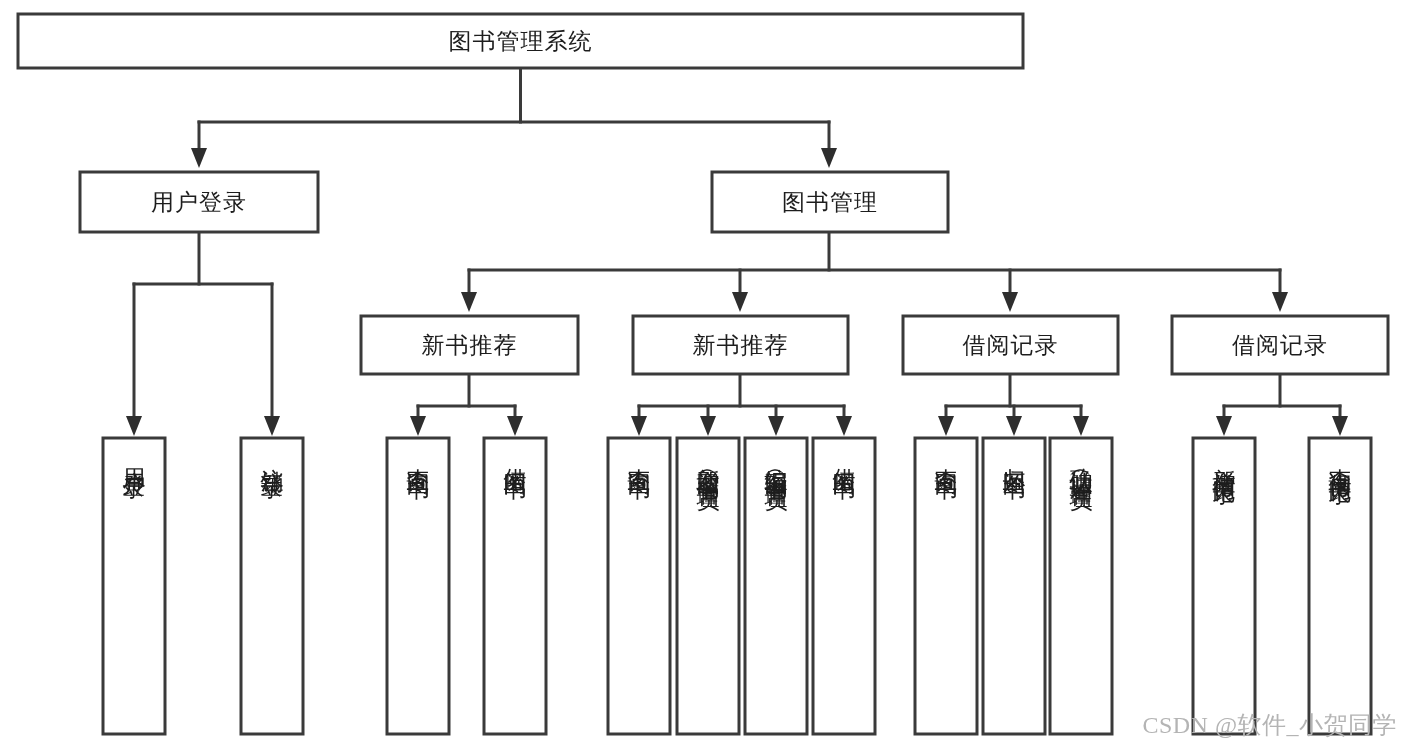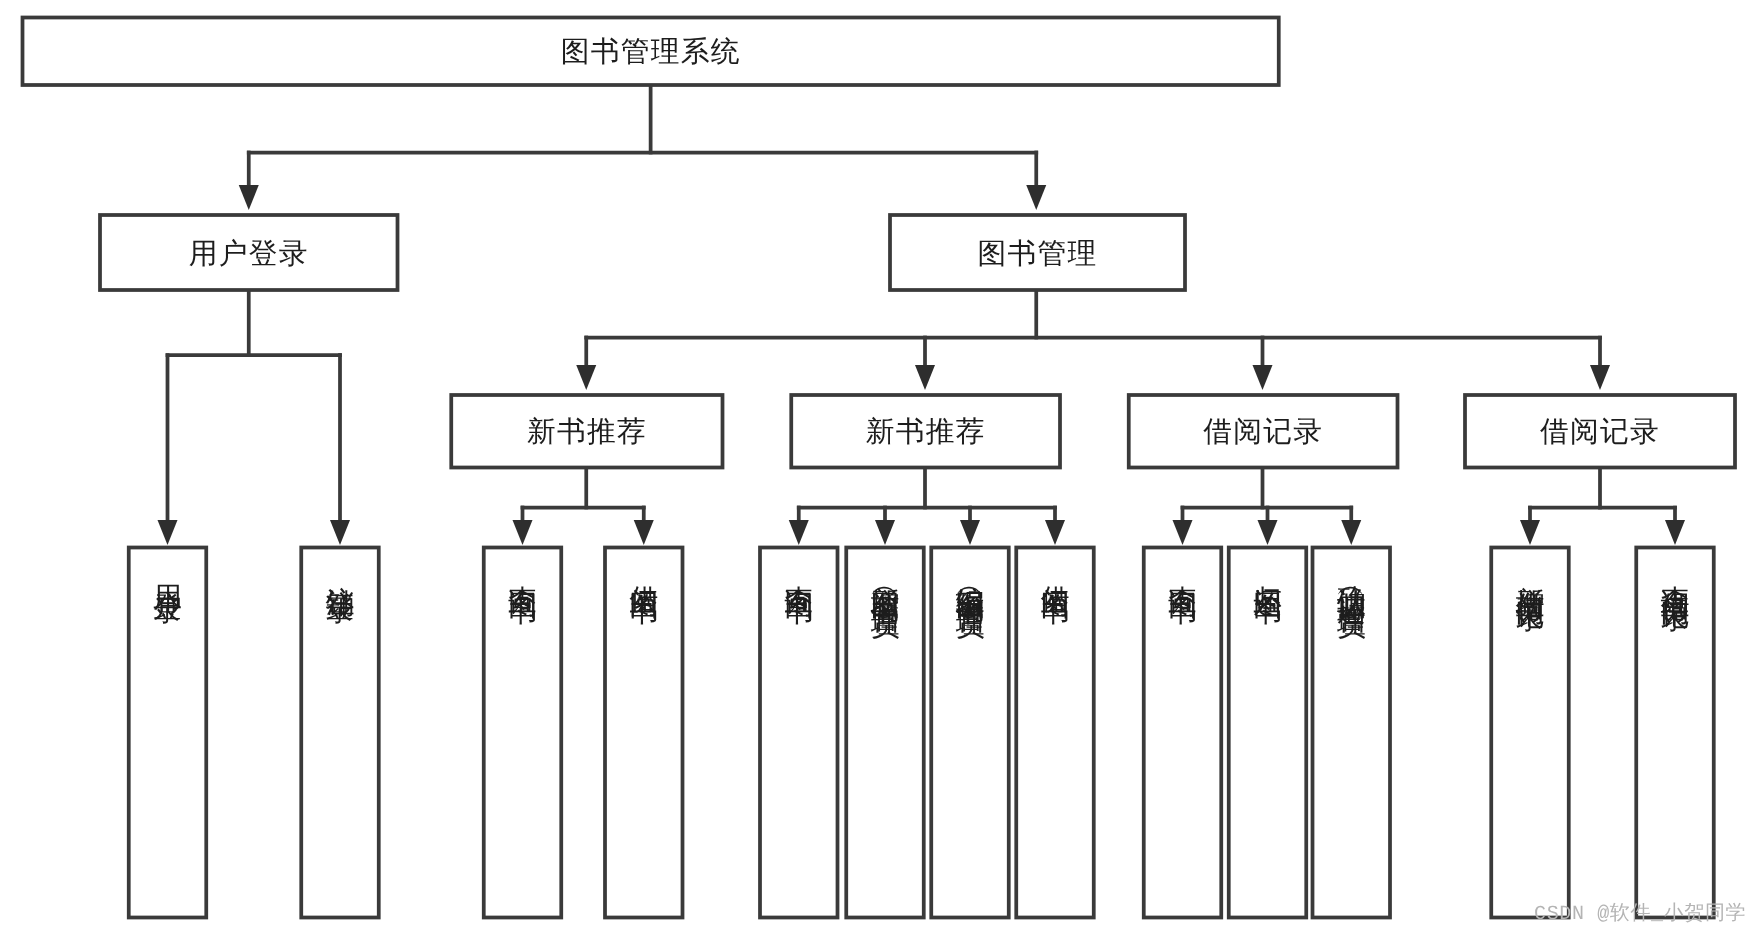--- a/index.html
+++ b/index.html
@@ -69,22 +69,22 @@
     font-family: "Liberation Sans", "DejaVu Sans", sans-serif;
     font-size: 23px;
     color: #1d1d1d;
     white-space: nowrap;
     letter-spacing: 1px;
   }
   #watermark {
     position: absolute;
     right: 8px;
     bottom: 6px;
-    font-family: Liberation Mono, monospace;
-    font-size: 16px;
+    font-family: Liberation Serif, serif;
+    font-size: 24px;
     color: #b4b4b4;
     letter-spacing: 0.5px;
     user-select: none;
   }
 </style>
 </head>
 <body>
 
 <div id="diagram-root">
 

